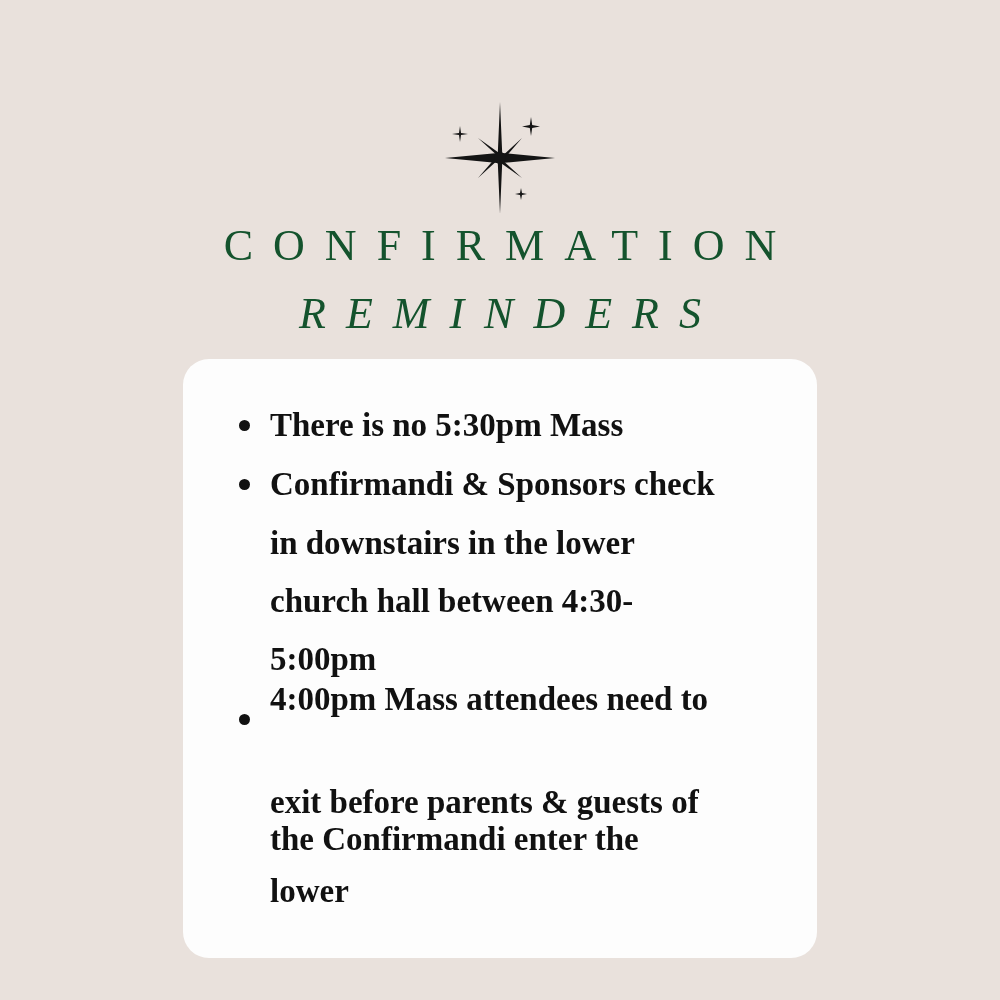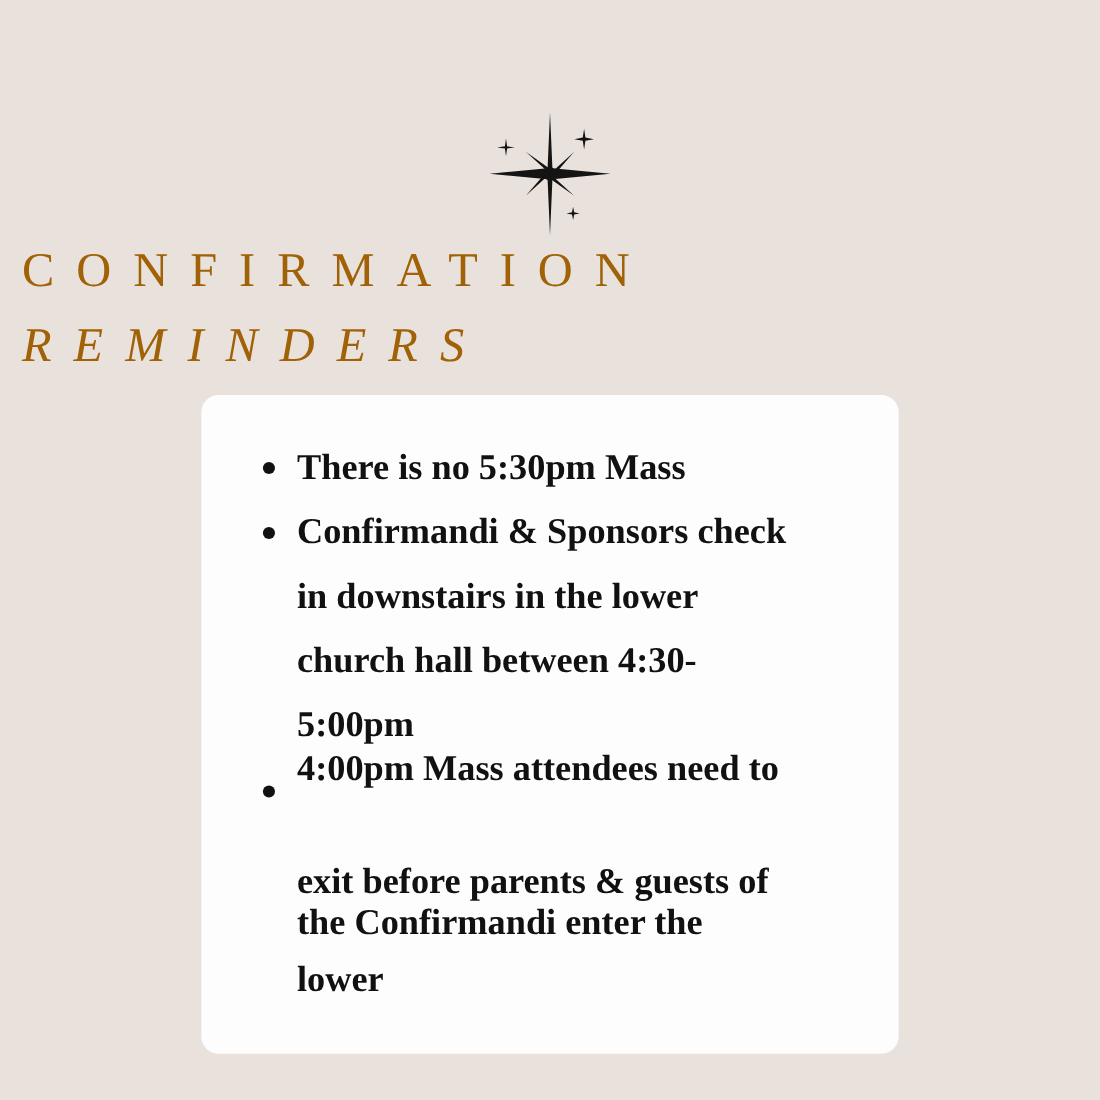--- a/index.html
+++ b/index.html
@@ -12,35 +12,35 @@
       color: #111111;
     }
     .sparkle {
       position: absolute;
       left: 440px; top: 98px;
       width: 120px; height: 120px;
     }
     .title {
       position: absolute;
       left: 0; width: 1000px;
-      text-align: left;
+      text-align: center;
       font-weight: 400;
       font-size: 44px;
       letter-spacing: 20px;
       line-height: 1;
-      color: #a16207;
+      color: #14532d;
     }
     .title.l1 { top: 224px; padding-left: 20px; box-sizing: border-box; }
     .title.l2 { top: 292px; padding-left: 20px; box-sizing: border-box; font-style: italic; }
     .card {
       position: absolute;
       left: 183px; top: 359px;
       width: 634px; height: 599px;
       background: #fdfdfd;
-      border-radius: 16px;
+      border-radius: 26px;
     }
     .list {
       position: absolute;
       left: 0; top: 0; width: 100%;
       margin: 0; padding: 0;
       list-style: none;
     }
     .item { position: relative; }
     .line {
       position: absolute;

